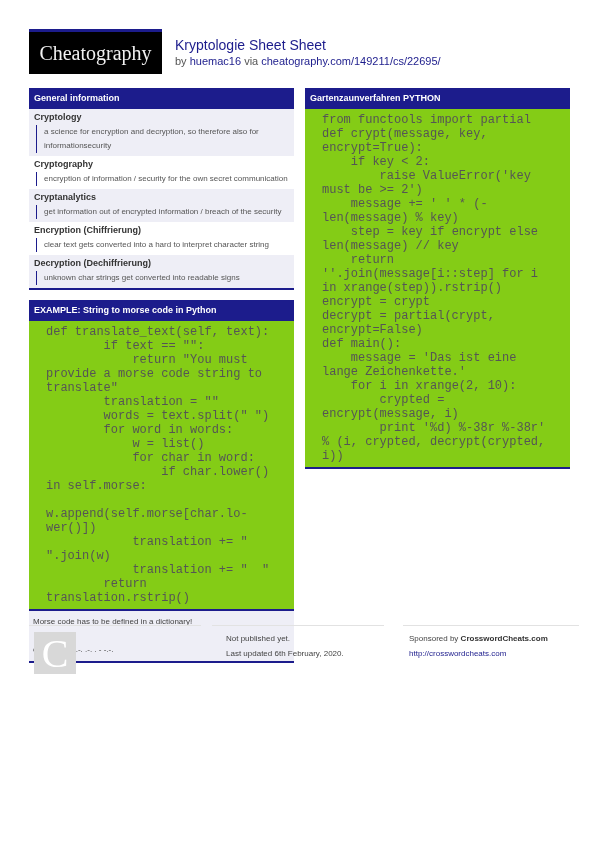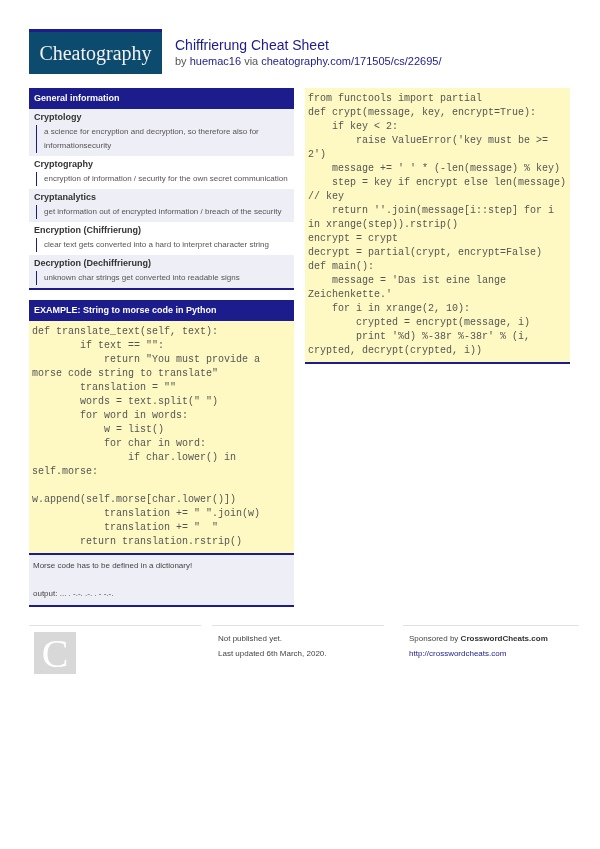--- a/index.html
+++ b/index.html
@@ -1,47 +1,47 @@
 <!DOCTYPE html>
 <html><head>
 <meta charset="utf-8">
 <style>
   html, body { margin: 0; padding: 0; background: #ffffff; }
   body { width: 600px; height: 849px; position: relative; font-family: "Liberation Sans", sans-serif; overflow: hidden; }
-  .logo { position: absolute; left: 29px; top: 29px; width: 133px; height: 45px; background: #0c4a6e; border-top: 3px solid #1c1c8c; box-sizing: border-box; color: #f2f2f2; font-family: "Liberation Serif", serif; font-size: 20px; display: flex; align-items: center; justify-content: center; }
+  .logo { position: absolute; left: 29px; top: 29px; width: 133px; height: 45px; background: #000000; border-top: 3px solid #1c1c8c; box-sizing: border-box; color: #f2f2f2; font-family: "Liberation Serif", serif; font-size: 20px; display: flex; align-items: center; justify-content: center; }
   .title { position: absolute; left: 175px; top: 37px; font-size: 14px; color: #1c1c8c; }
   .byline { position: absolute; left: 175px; top: 55px; font-size: 11px; color: #555; }
   .byline a { color: #1c1c8c; text-decoration: none; }
   .col { position: absolute; top: 88px; width: 265px; }
   .col.left { left: 29px; }
   .col.right { left: 305px; }
   .box { border-bottom: 2px solid #1c1c8c; margin-bottom: 10px; }
   .box-head { background: #1c1c8c; color: #fff; font-weight: bold; font-size: 9px; padding: 5px 5px; height: 11px; line-height: 11px; }
   .term { padding: 3px 5px 3px 5px; }
   .term.alt { background: #eeeef6; }
   .term-title { font-weight: bold; font-size: 9px; color: #333; margin-bottom: 3px; }
   .term-desc { border-left: 1px solid #1c1c8c; padding-left: 7px; margin-left: 2px; font-size: 8px; color: #555; line-height: 14px; }
-  .code { background: #fef9c3; font-family: "Liberation Mono", monospace; font-size: 10px; color: #555; line-height: 14px; padding: 4px 3px; white-space: pre-wrap; }
+  .code { background: #84cc16; font-family: "Liberation Mono", monospace; font-size: 12px; color: #555; line-height: 14px; padding: 4px 17px; white-space: pre-wrap; }
   .note { background: #eeeef6; border-top: 2px solid #1c1c8c; font-size: 8px; color: #444; padding: 4px 4px; line-height: 14px; }
   .footer { position: absolute; top: 625px; left: 29px; width: 542px; }
   .fcol { position: absolute; top: 0; border-top: 1px solid #e2e2e2; padding-top: 5px; font-size: 8px; color: #444; line-height: 15px; }
   .avatar { position: absolute; left: 5px; top: 6px; width: 42px; height: 42px; background: #d8d8d8; color: #fff; font-family: "Liberation Serif", serif; font-size: 40px; display: flex; align-items: center; justify-content: center; }
   .link { color: #1c1c8c; text-decoration: none; }
   b { color: #333; }
 </style>
 </head>
 <body>
 
 <div class="logo">Cheatography</div>
-<div class="title">Chiffrierung Cheat Sheet</div>
+<div class="title">Kryptologie Sheet Sheet</div>
 <div class="byline">
   <span>by</span>
   <a class="link">huemac16</a>
   <span>via</span>
-  <a class="link">cheatography.com/171505/cs/22695/</a>
+  <a class="link">cheatography.com/149211/cs/22695/</a>
 </div>
 
 <div class="col left">
   <div class="box">
     <div class="box-head">General information</div>
     <div class="term alt">
       <div class="term-title">Cryptology</div>
       <div class="term-desc">a science for encryption and decryption, so therefore also for informationsecurity</div>
     </div>
     <div class="term">
@@ -80,20 +80,21 @@
     <div class="note">
       <div>Morse code has to be defined in a dictionary!</div>
       <div style="height:14px"></div>
       <div>output: ... . -.-. .-. . - -.-.</div>
     </div>
   </div>
 </div>
 
 <div class="col right">
   <div class="box">
+    <div class="box-head">Gartenzaunverfahren PYTHON</div>
     <div class="code">from functools import partial
 def crypt(message, key, encrypt=True):
     if key &lt; 2:
         raise ValueError('key must be &gt;= 2')
     message += ' ' * (-len(message) % key)
     step = key if encrypt else len(message) // key
     return ''.join(message[i::step] for i in xrange(step)).rstrip()
 encrypt = crypt
 decrypt = partial(crypt, encrypt=False)
 def main():
@@ -102,23 +103,23 @@
         crypted = encrypt(message, i)
         print '%d) %-38r %-38r' % (i, crypted, decrypt(crypted, i))</div>
   </div>
 </div>
 
 <div class="footer">
   <div class="fcol" style="left:0; width:172px; height:55px;">
     <div class="avatar">C</div>
   </div>
   <div class="fcol" style="left:183px; width:172px;">
-    <div style="margin-left:6px;">
+    <div style="margin-left:14px;">
       <div>Not published yet.</div>
-      <div>Last updated 6th March, 2020.</div>
+      <div>Last updated 6th February, 2020.</div>
     </div>
   </div>
   <div class="fcol" style="left:374px; width:176px;">
     <div style="margin-left:6px;">
       <span>Sponsored by</span>
       <b>CrosswordCheats.com</b>
       <a class="link">http://crosswordcheats.com</a>
     </div>
   </div>
 </div>

